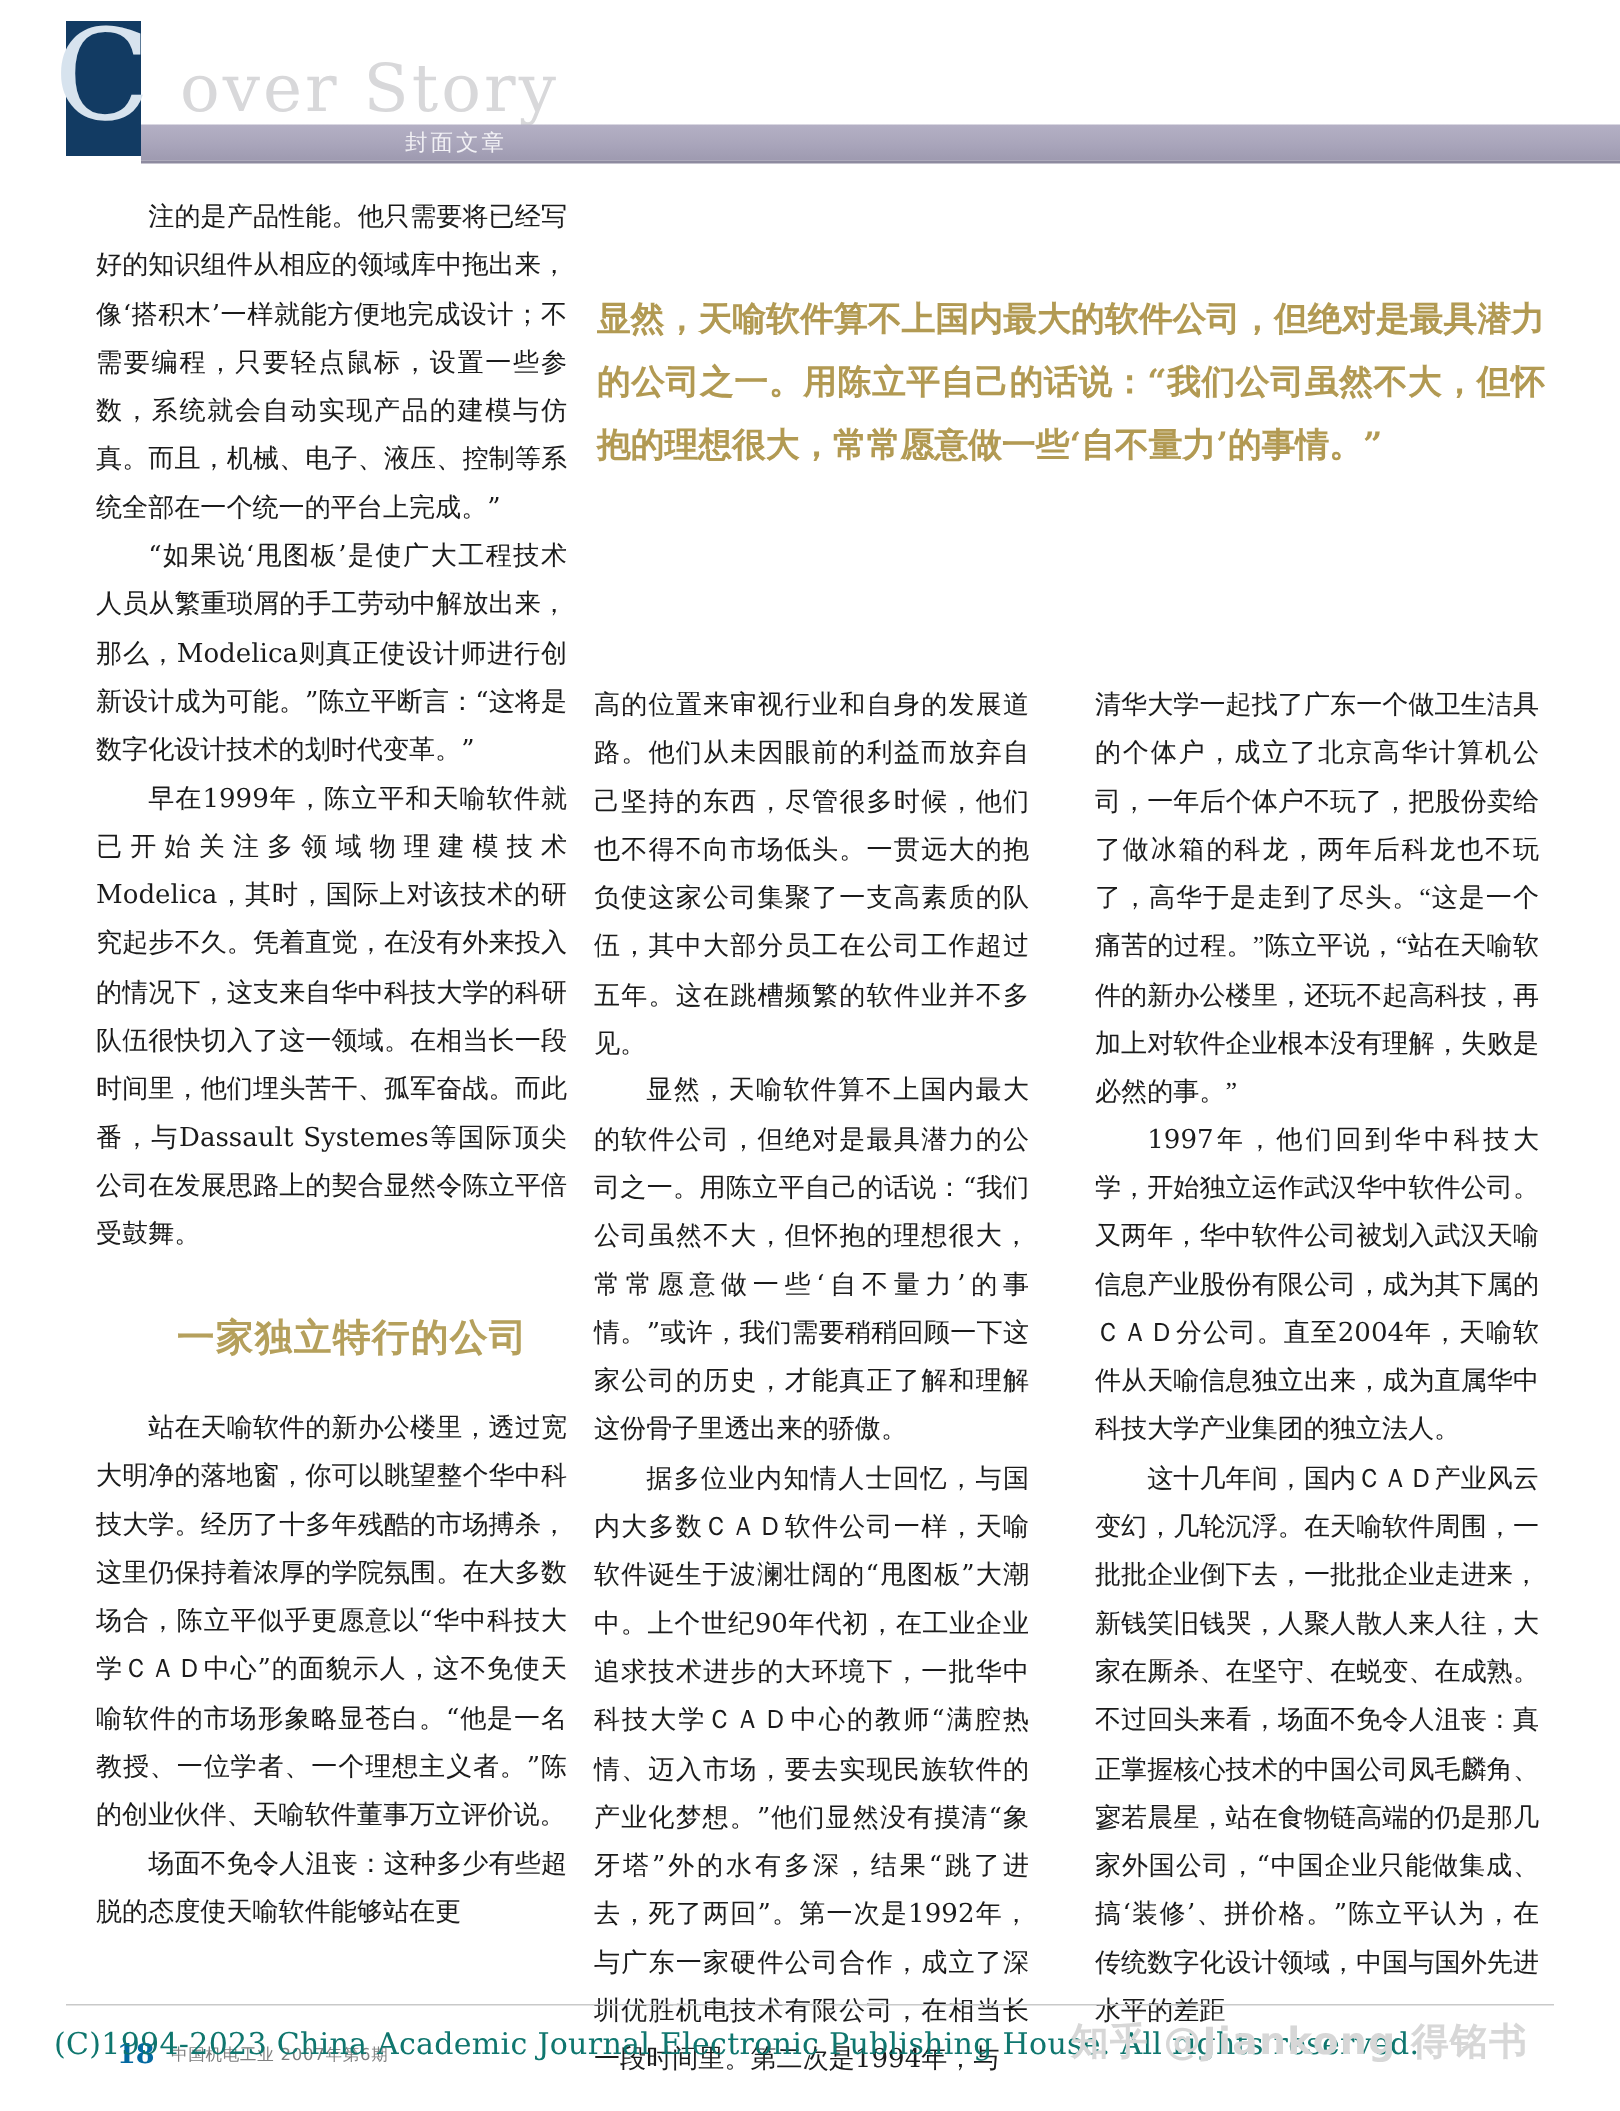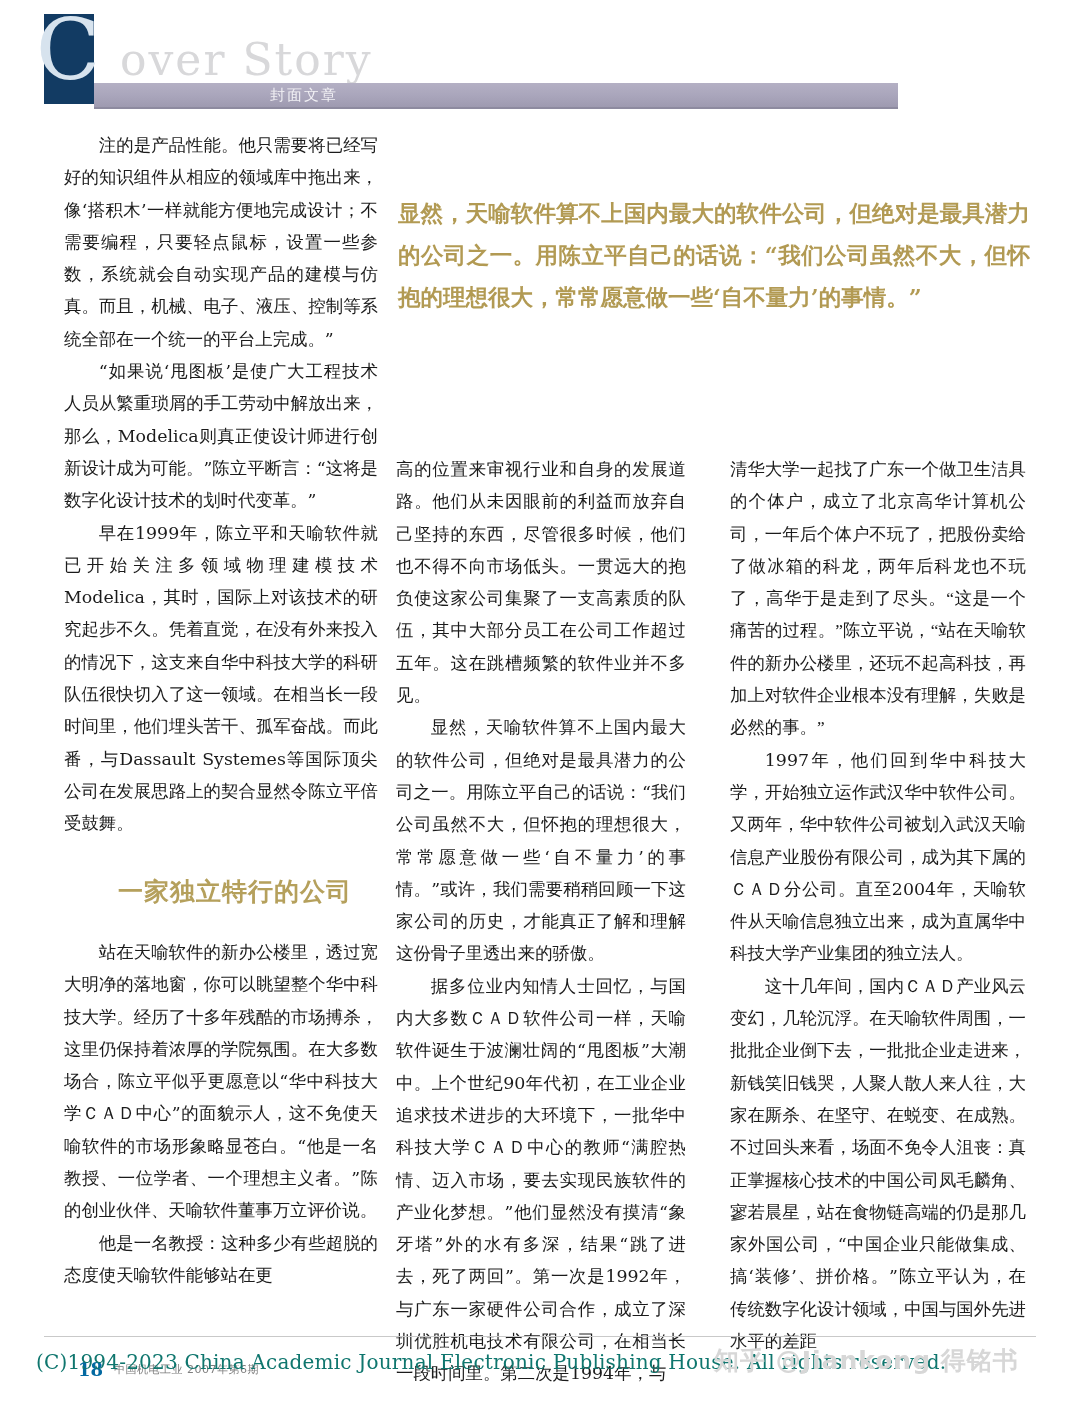--- a/index.html
+++ b/index.html
@@ -49,21 +49,21 @@
     font-size: 44px;
     line-height: 48px;
     color: #d8d8da;
     letter-spacing: 2px;
     margin-left: 24px;
   }
   .mast-bar {
     position: absolute;
     left: 94px;
     top: 83px;
-    width: 804px;
+    width: 986px;
     height: 24px;
     background: linear-gradient(180deg,#b4b0c4 0%, #a9a5bb 55%, #9e9ab0 100%);
     border-bottom: 2px solid #8d8a9f;
     text-align: center;
   }
   .mast-bar-label {
     position: absolute;
     left: 176px;
     top: 2px;
     font-family: "DejaVu Sans", "Liberation Sans", sans-serif;
@@ -193,21 +193,21 @@
 <div class="col" id="col1">
   <p>注的是产品性能。他只需要将已经写好的知识组件从相应的领域库中拖出来，像‘搭积木’一样就能方便地完成设计；不需要编程，只要轻点鼠标，设置一些参数，系统就会自动实现产品的建模与仿真。而且，机械、电子、液压、控制等系统全部在一个统一的平台上完成。”</p>
   <p>“如果说‘甩图板’是使广大工程技术人员从繁重琐屑的手工劳动中解放出来，那么，Modelica则真正使设计师进行创新设计成为可能。”陈立平断言：“这将是数字化设计技术的划时代变革。”</p>
   <p>早在1999年，陈立平和天喻软件就已开始关注多领域物理建模技术Modelica，其时，国际上对该技术的研究起步不久。凭着直觉，在没有外来投入的情况下，这支来自华中科技大学的科研队伍很快切入了这一领域。在相当长一段时间里，他们埋头苦干、孤军奋战。而此番，与Dassault Systemes等国际顶尖公司在发展思路上的契合显然令陈立平倍受鼓舞。</p>
 </div>
 
 <div class="section-heading">一家独立特行的公司</div>
 
 <div class="col" id="col1b" style="left:64px; top:936px; width:314px;">
   <p>站在天喻软件的新办公楼里，透过宽大明净的落地窗，你可以眺望整个华中科技大学。经历了十多年残酷的市场搏杀，这里仍保持着浓厚的学院氛围。在大多数场合，陈立平似乎更愿意以“华中科技大学ＣＡＤ中心”的面貌示人，这不免使天喻软件的市场形象略显苍白。“他是一名教授、一位学者、一个理想主义者。”陈的创业伙伴、天喻软件董事万立评价说。</p>
-  <p>他是一名教授：这种多少有些超脱的态度使天喻软件能够站在更</p>
+  <p>场面不免令人沮丧：这种多少有些超脱的态度使天喻软件能够站在更</p>
 </div>
 
 <div class="pullquote">显然，天喻软件算不上国内最大的软件公司，但绝对是最具潜力的公司之一。用陈立平自己的话说：“我们公司虽然不大，但怀抱的理想很大，常常愿意做一些‘自不量力’的事情。”</div>
 
 <div class="col" id="col2">
   <p class="noindent">高的位置来审视行业和自身的发展道路。他们从未因眼前的利益而放弃自己坚持的东西，尽管很多时候，他们也不得不向市场低头。一贯远大的抱负使这家公司集聚了一支高素质的队伍，其中大部分员工在公司工作超过五年。这在跳槽频繁的软件业并不多见。</p>
   <p>显然，天喻软件算不上国内最大的软件公司，但绝对是最具潜力的公司之一。用陈立平自己的话说：“我们公司虽然不大，但怀抱的理想很大，常常愿意做一些‘自不量力’的事情。”或许，我们需要稍稍回顾一下这家公司的历史，才能真正了解和理解这份骨子里透出来的骄傲。</p>
   <p>据多位业内知情人士回忆，与国内大多数ＣＡＤ软件公司一样，天喻软件诞生于波澜壮阔的“甩图板”大潮中。上个世纪90年代初，在工业企业追求技术进步的大环境下，一批华中科技大学ＣＡＤ中心的教师“满腔热情、迈入市场，要去实现民族软件的产业化梦想。”他们显然没有摸清“象牙塔”外的水有多深，结果“跳了进去，死了两回”。第一次是1992年，与广东一家硬件公司合作，成立了深圳优胜机电技术有限公司，在相当长一段时间里。第二次是1994年，与</p>
 </div>
 

